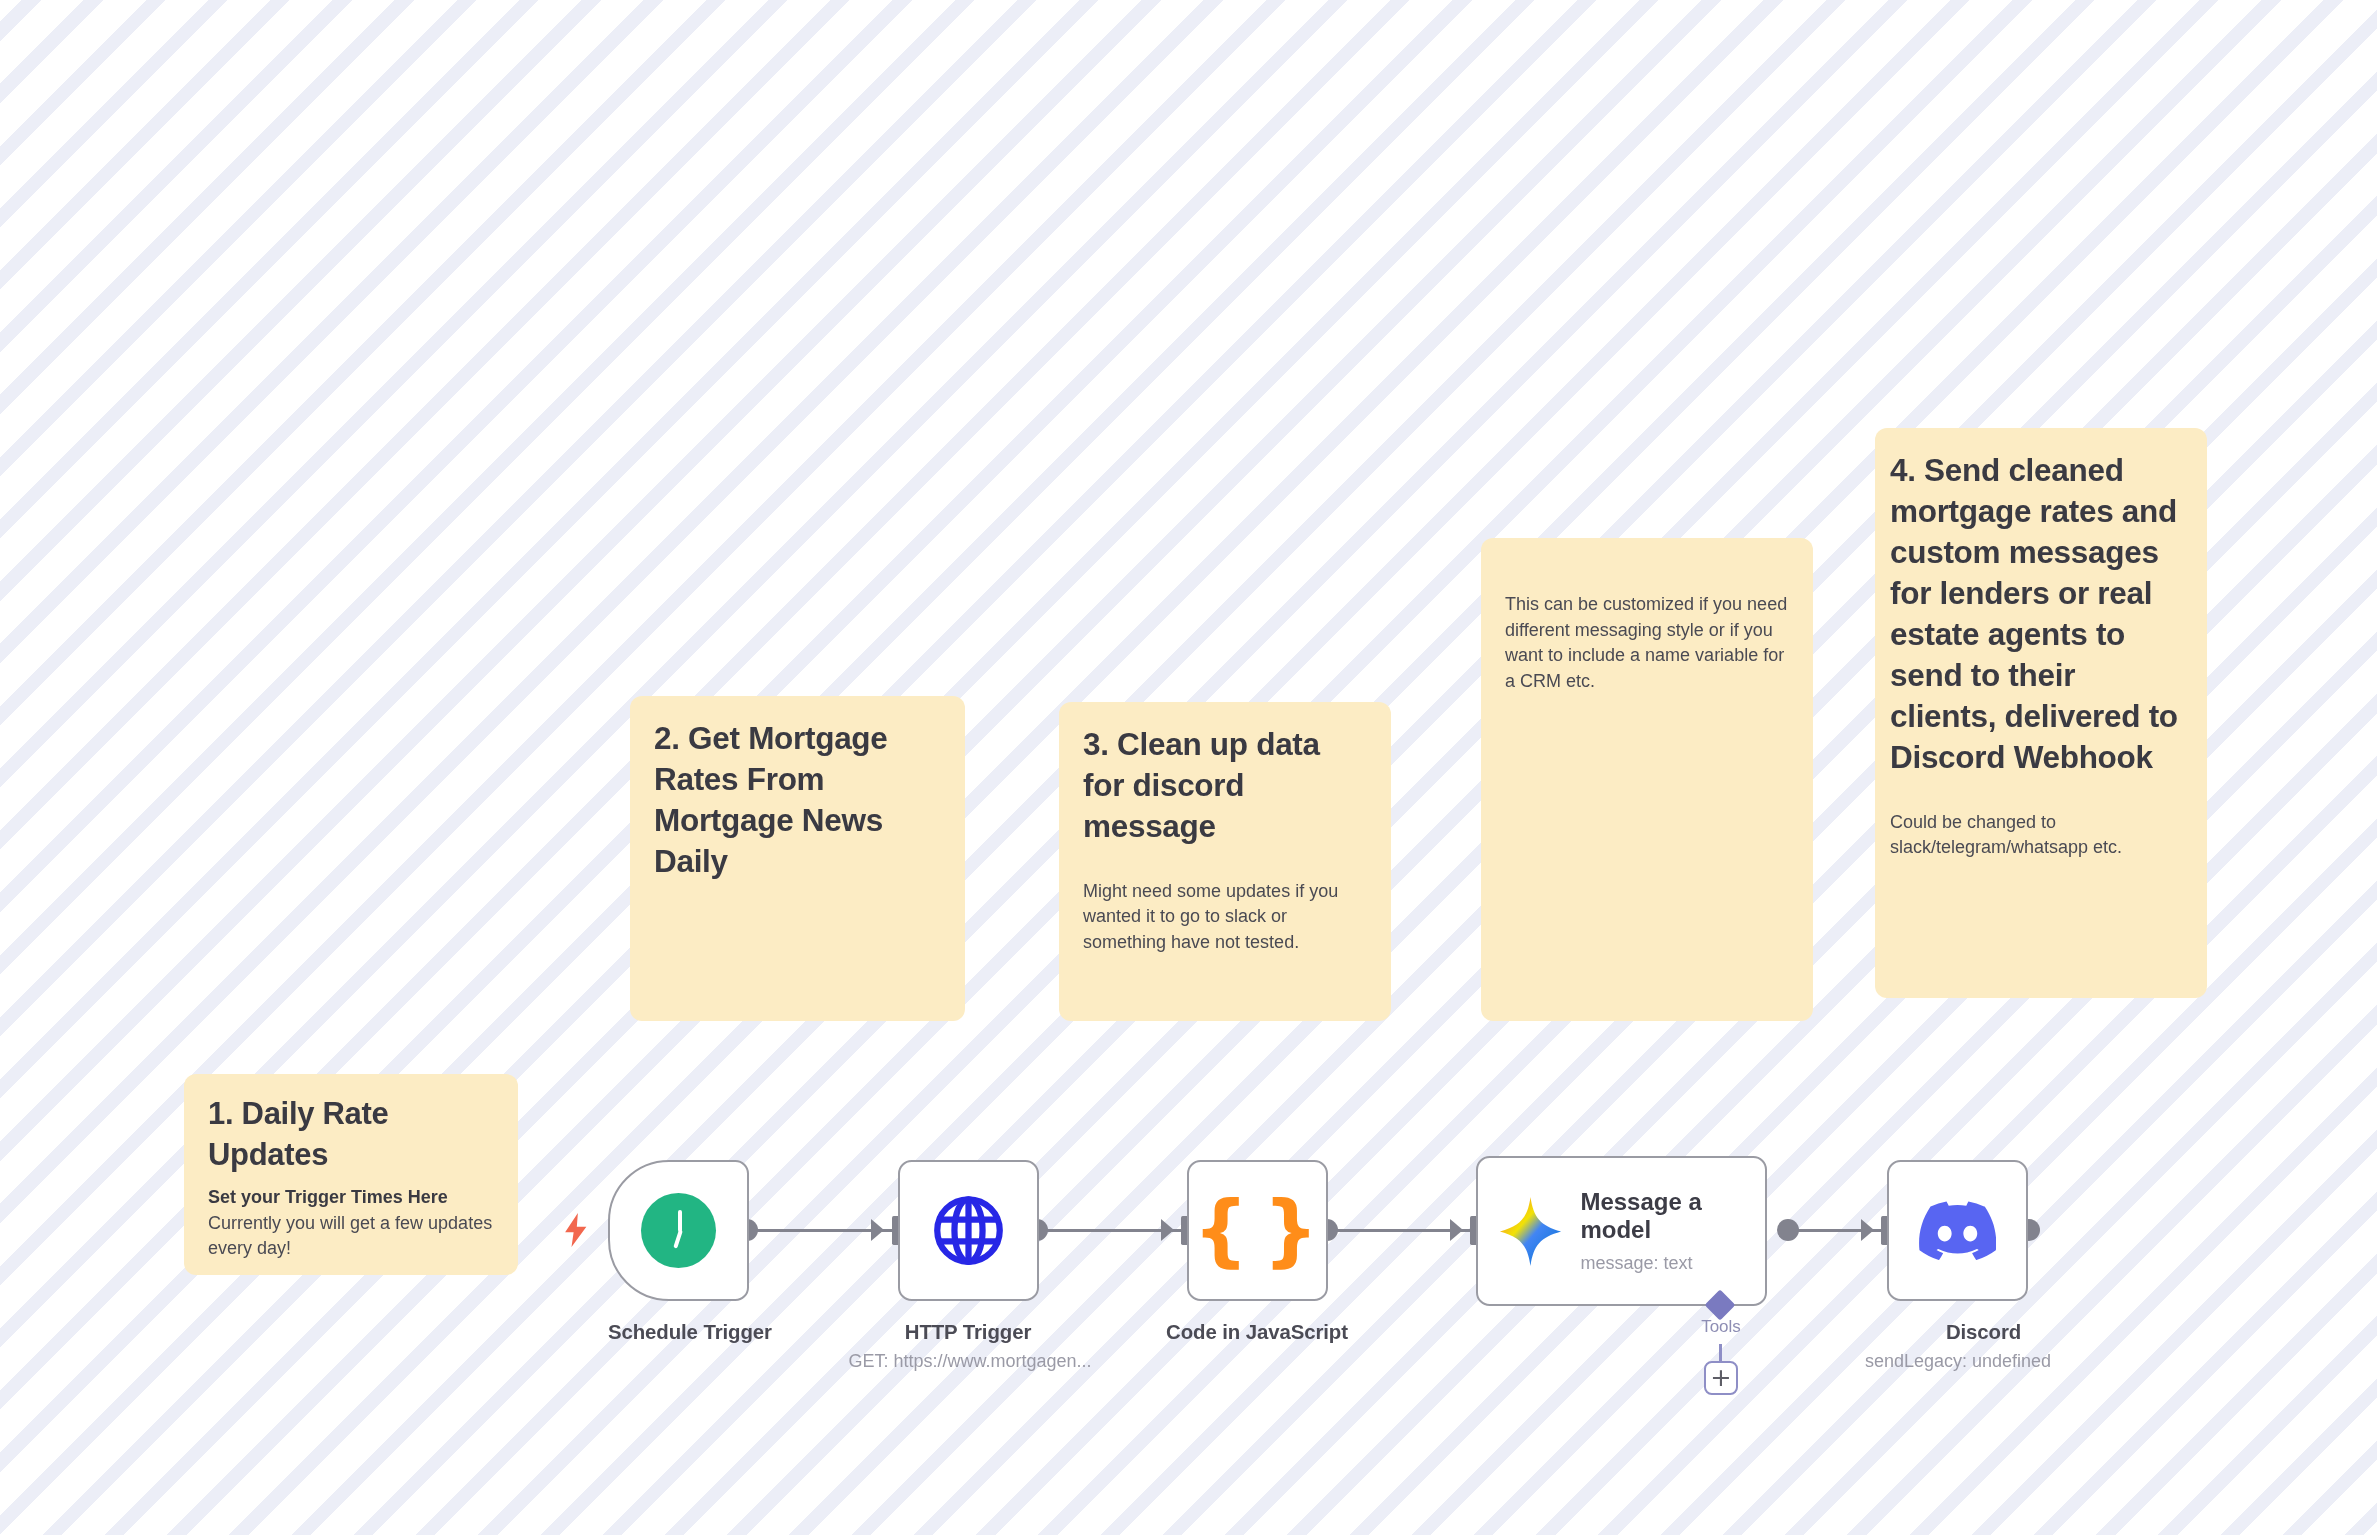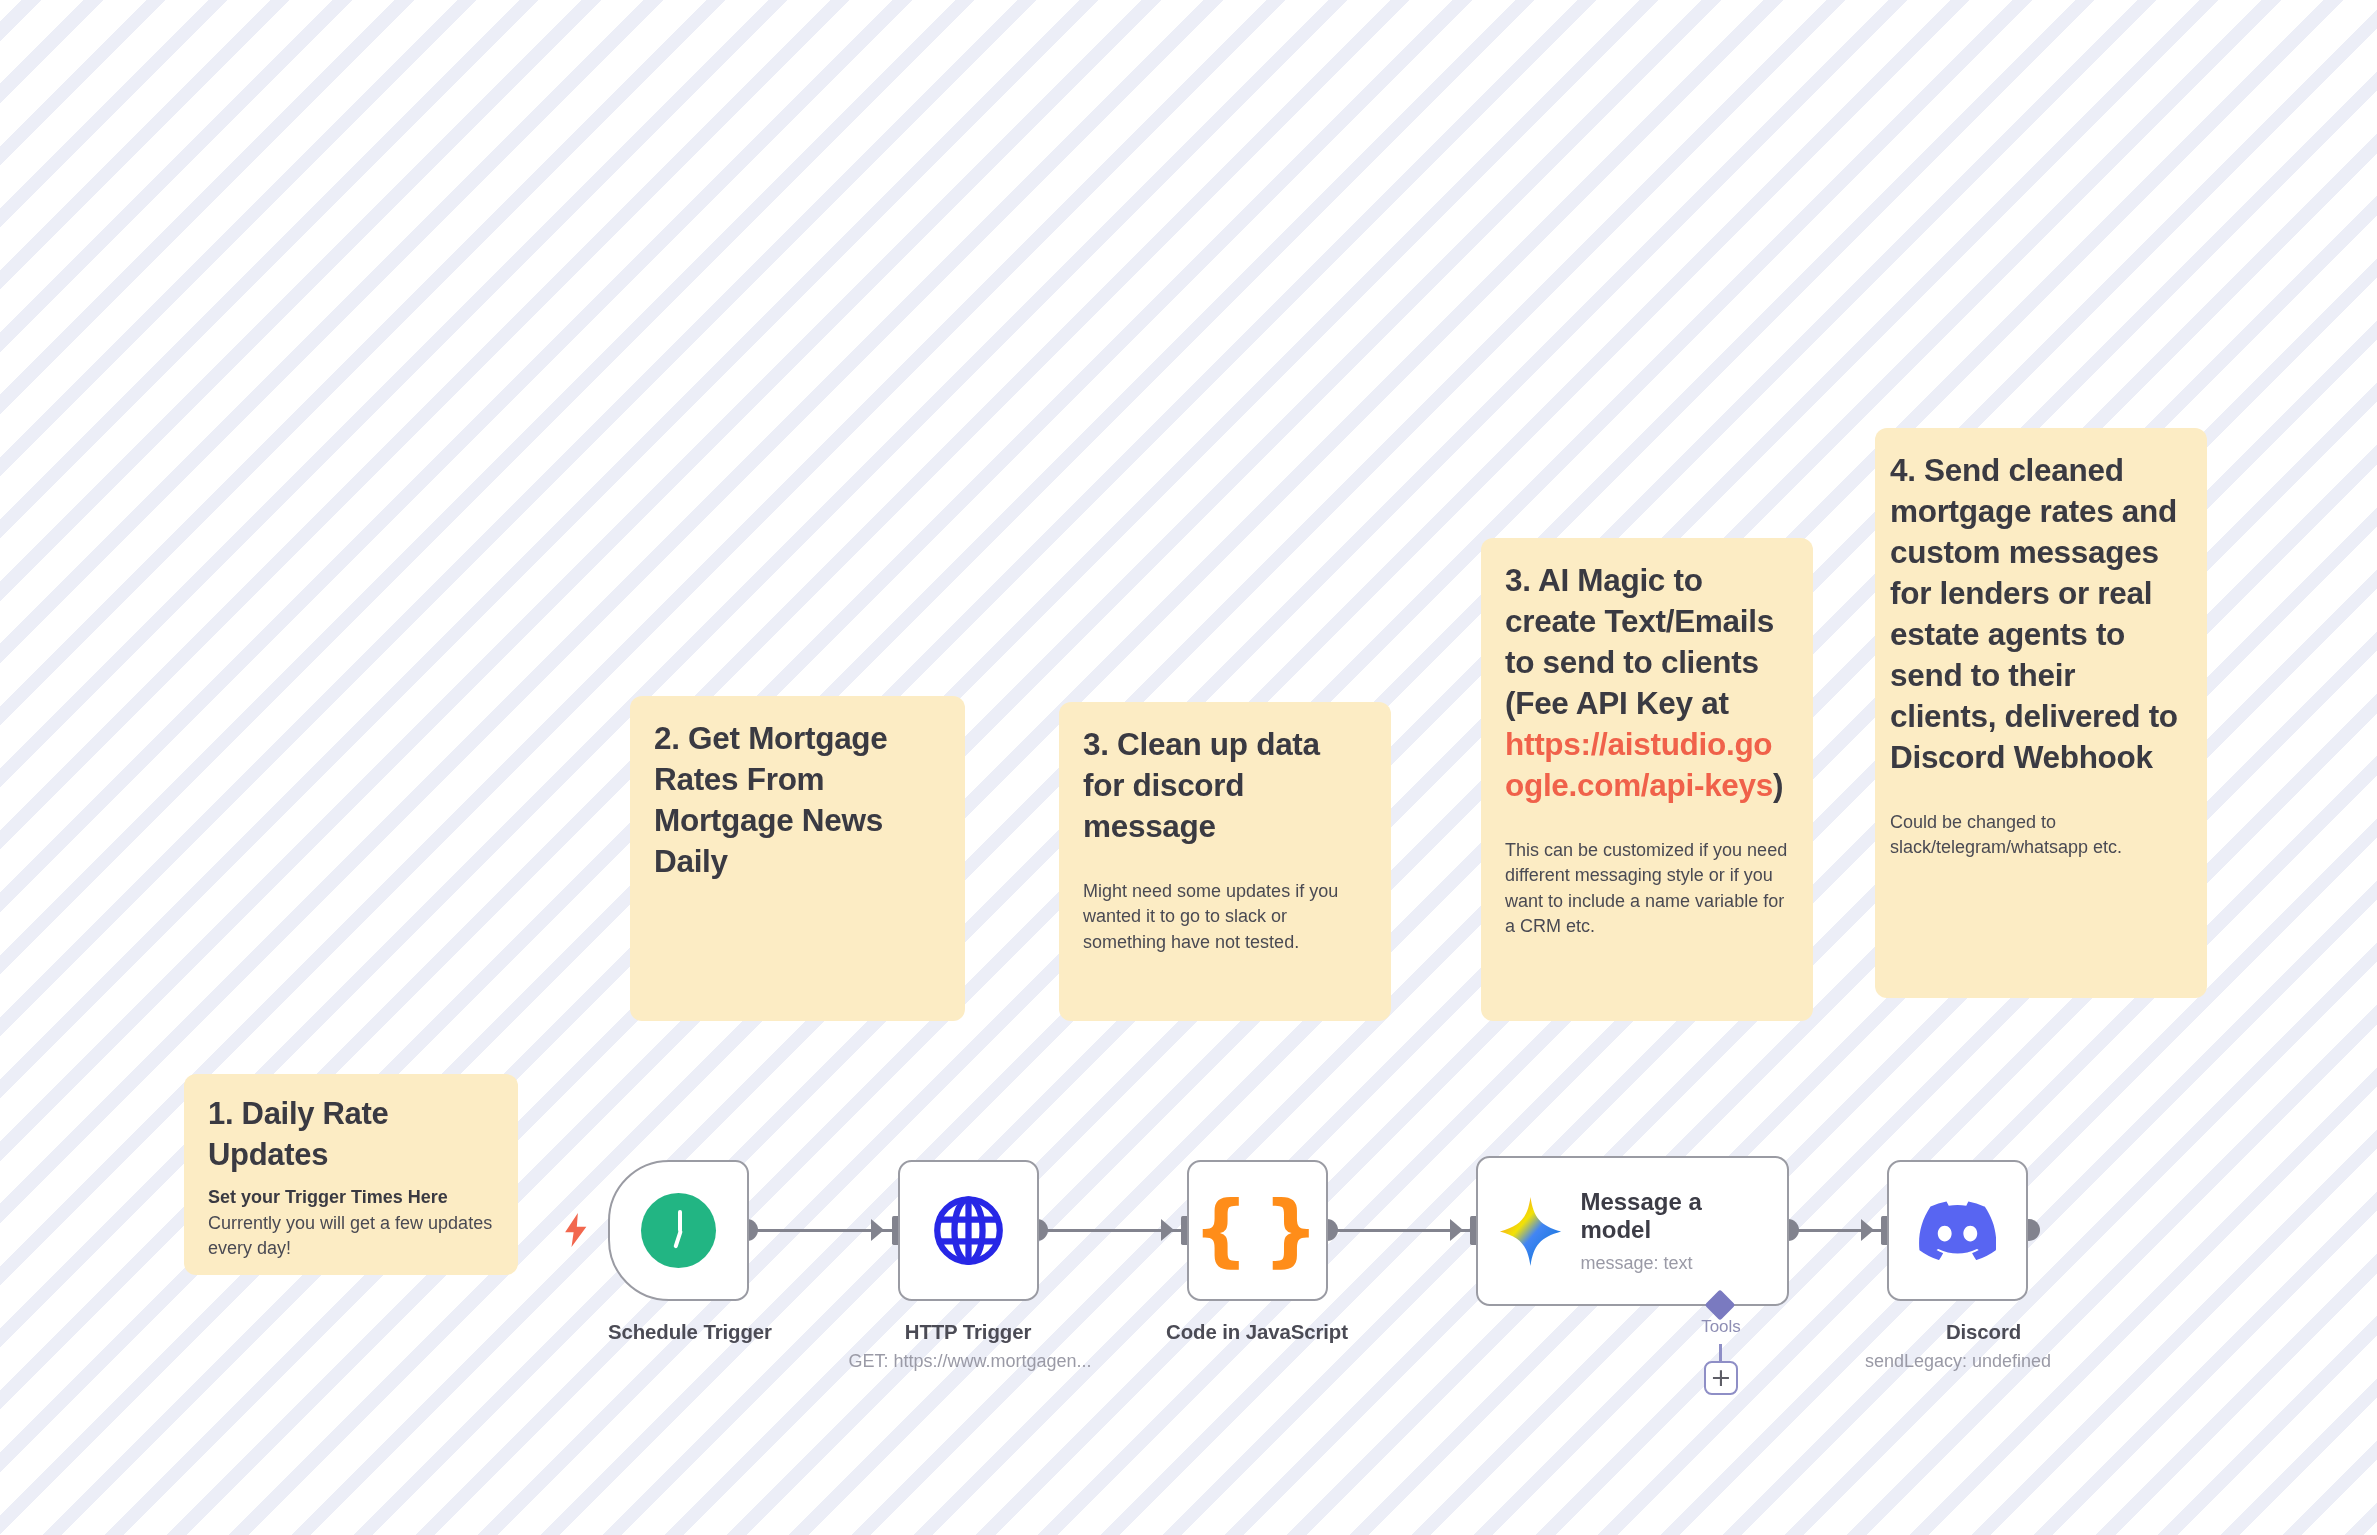--- a/index.html
+++ b/index.html
@@ -111,21 +111,21 @@
     font-size: 18px;
     font-weight: 400;
     color: #9a9aa6;
     white-space: nowrap;
   }
 
   
   #node-schedule { left: 608px; top: 1160px; width: 141px; height: 141px; }
   #node-http     { left: 898px; top: 1160px; width: 141px; height: 141px; }
   #node-code     { left: 1187px; top: 1160px; width: 141px; height: 141px; }
-  #node-gemini   { left: 1476px; top: 1156px; width: 313px; height: 150px; }
+  #node-gemini   { left: 1476px; top: 1156px; width: 291px; height: 150px; }
   #node-discord  { left: 1887px; top: 1160px; width: 141px; height: 141px; }
 
   
   .icon-clock {
     width: 75px; height: 75px;
     border-radius: 50%;
     background: #22b583;
     position: relative;
   }
   .icon-clock::before {
@@ -257,21 +257,20 @@
     <div class="s-spacer-lg"></div>
   </div>
 
   <div class="sticky" id="sticky-3">
     <div class="s-title">3. Clean up data for discord message</div>
     <div class="s-spacer-lg"></div>
     <div class="s-body">Might need some updates if you wanted it to go to slack or something have not tested.</div>
   </div>
 
   <div class="sticky" id="sticky-4">
-    <div class="s-title"><span>3. AI Magic to create Text/Emails to send to clients (Fee API Key at </span><span class="s-link">https://aistudio.google.com/api-keys</span><span>)</span></div>
     <div class="s-spacer-lg"></div>
     <div class="s-body">This can be customized if you need different messaging style or if you want to include a name variable for a CRM etc.</div>
   </div>
 
   <div class="sticky" id="sticky-5">
     <div class="s-title">4. Send cleaned mortgage rates and custom messages for lenders or real estate agents to send to their clients, delivered to Discord Webhook</div>
     <div class="s-spacer-lg"></div>
     <div class="s-body">Could be changed to slack/telegram/whatsapp etc.</div>
   </div>
 

